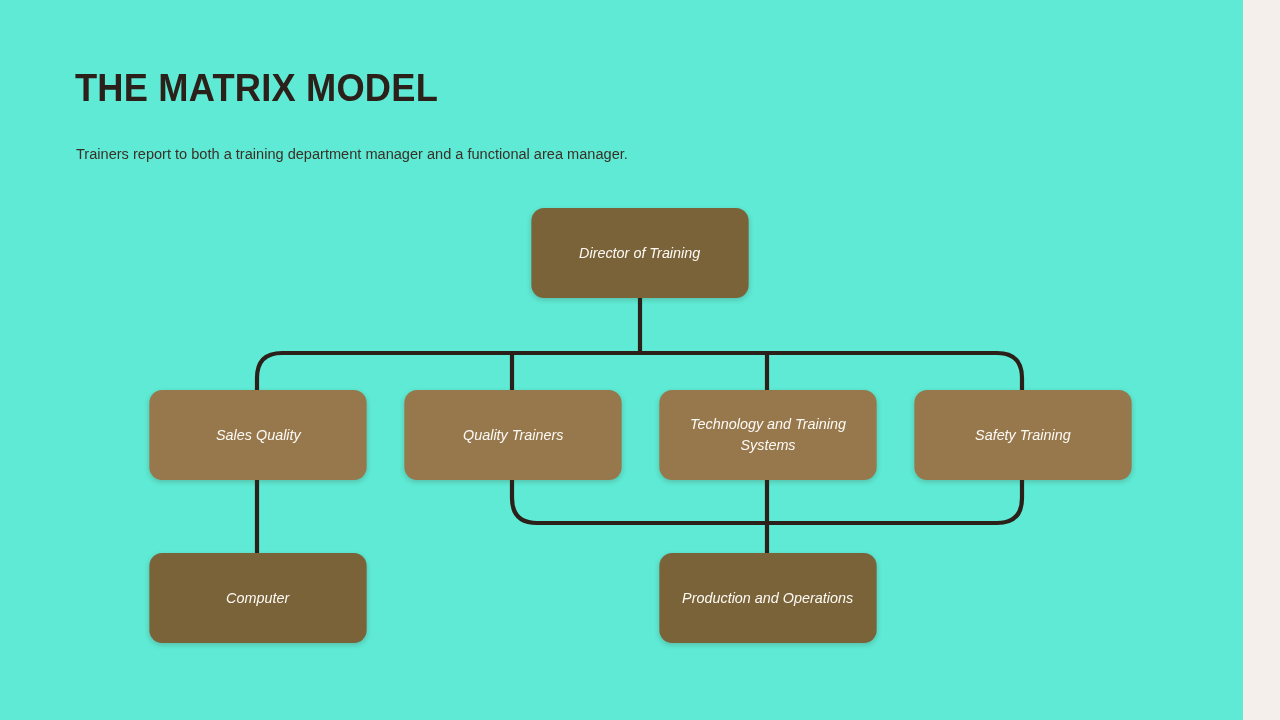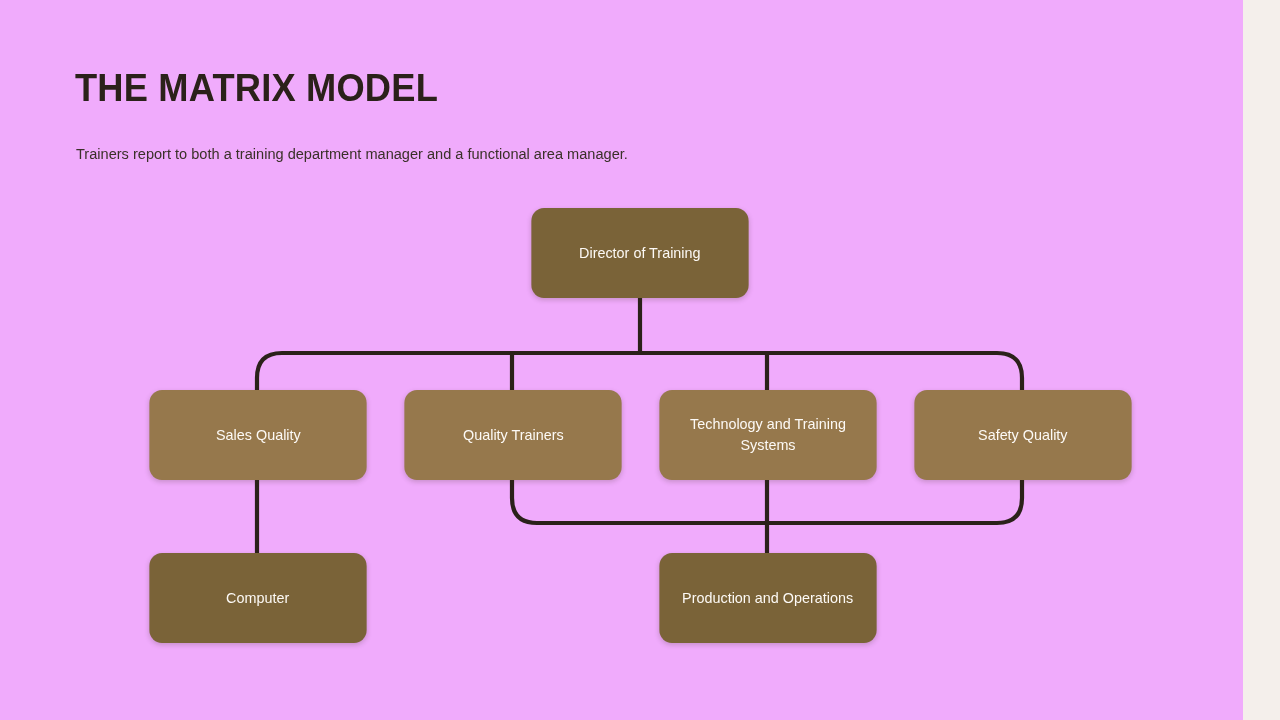--- a/index.html
+++ b/index.html
@@ -11,21 +11,21 @@
     height: 720px;
     background: #f4efeb;
     font-family: "Liberation Sans", "DejaVu Sans", sans-serif;
     overflow: hidden;
     position: relative;
   }
   #slide {
     position: relative;
     width: 1243px;
     height: 720px;
-    background: #f0abfc;
+    background: #5eead4;
   }
   #page-title {
     position: absolute;
     left: 75px;
     top: 68px;
     font-size: 39px;
     font-weight: bold;
     letter-spacing: 0.2px;
     color: #2b211a;
     font-family: "Liberation Sans Narrow", "Liberation Sans", sans-serif;
@@ -65,20 +65,21 @@
     font-family: "Liberation Sans Narrow", "Liberation Sans", sans-serif;
     line-height: 1.45;
     box-shadow: 0 2px 5px rgba(60, 45, 30, 0.22);
     box-sizing: border-box;
     padding: 4px 12px;
     transform: scaleX(0.97);
   }
   .node-label {
     display: block;
     transform: scaleX(1.03);
+    font-style: italic;
   }
   .node.dark  { background: #7a6338; }
   .node.light { background: #96784c; }
 </style>
 </head>
 <body>
 
 <div id="slide">
 
   <div id="page-title">THE MATRIX MODEL</div>
@@ -113,21 +114,21 @@
 
   <div class="node light" style="left:401px; top:390px; width:224px; height:90px;">
     <span class="node-label">Quality Trainers</span>
   </div>
 
   <div class="node light" style="left:656px; top:390px; width:224px; height:90px;">
     <span class="node-label">Technology and Training Systems</span>
   </div>
 
   <div class="node light" style="left:911px; top:390px; width:224px; height:90px;">
-    <span class="node-label">Safety Quality</span>
+    <span class="node-label">Safety Training</span>
   </div>
 
   <div class="node dark" style="left:146px; top:553px; width:224px; height:90px;">
     <span class="node-label">Computer</span>
   </div>
 
   <div class="node dark" style="left:656px; top:553px; width:224px; height:90px;">
     <span class="node-label">Production and Operations</span>
   </div>
 

